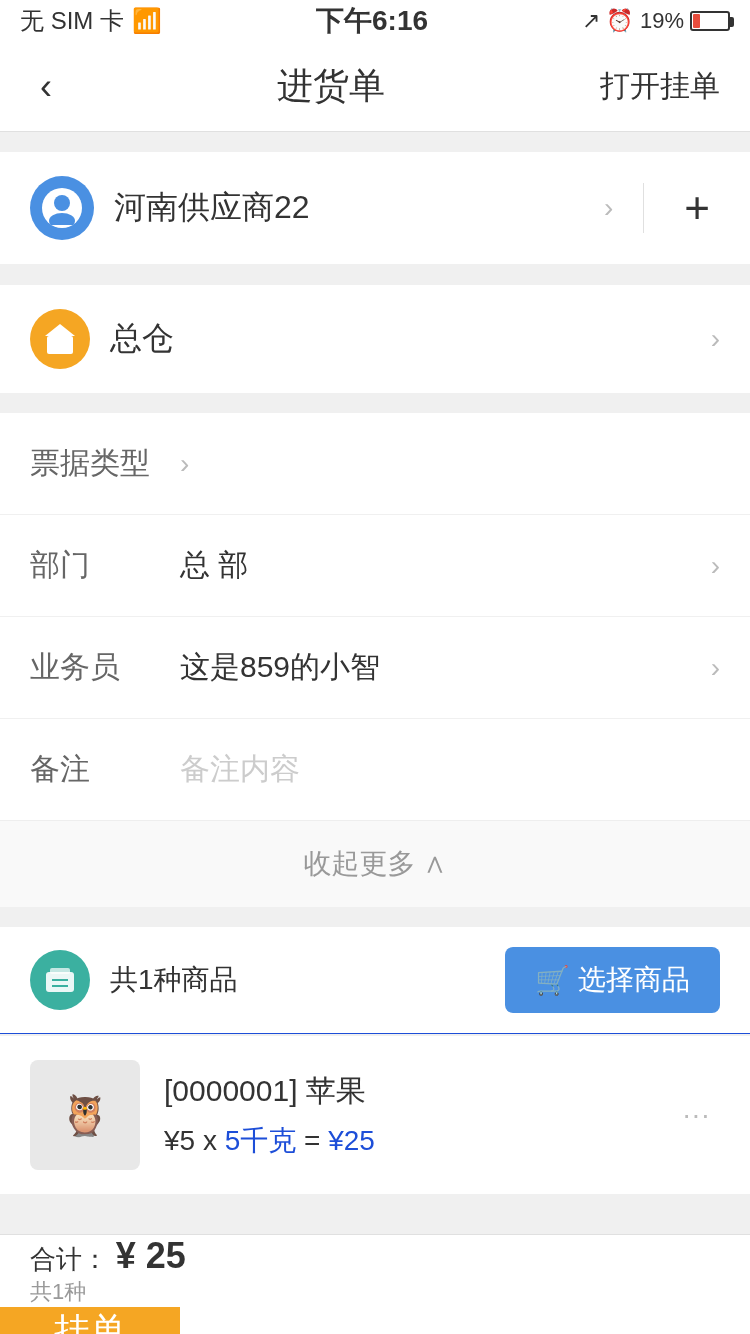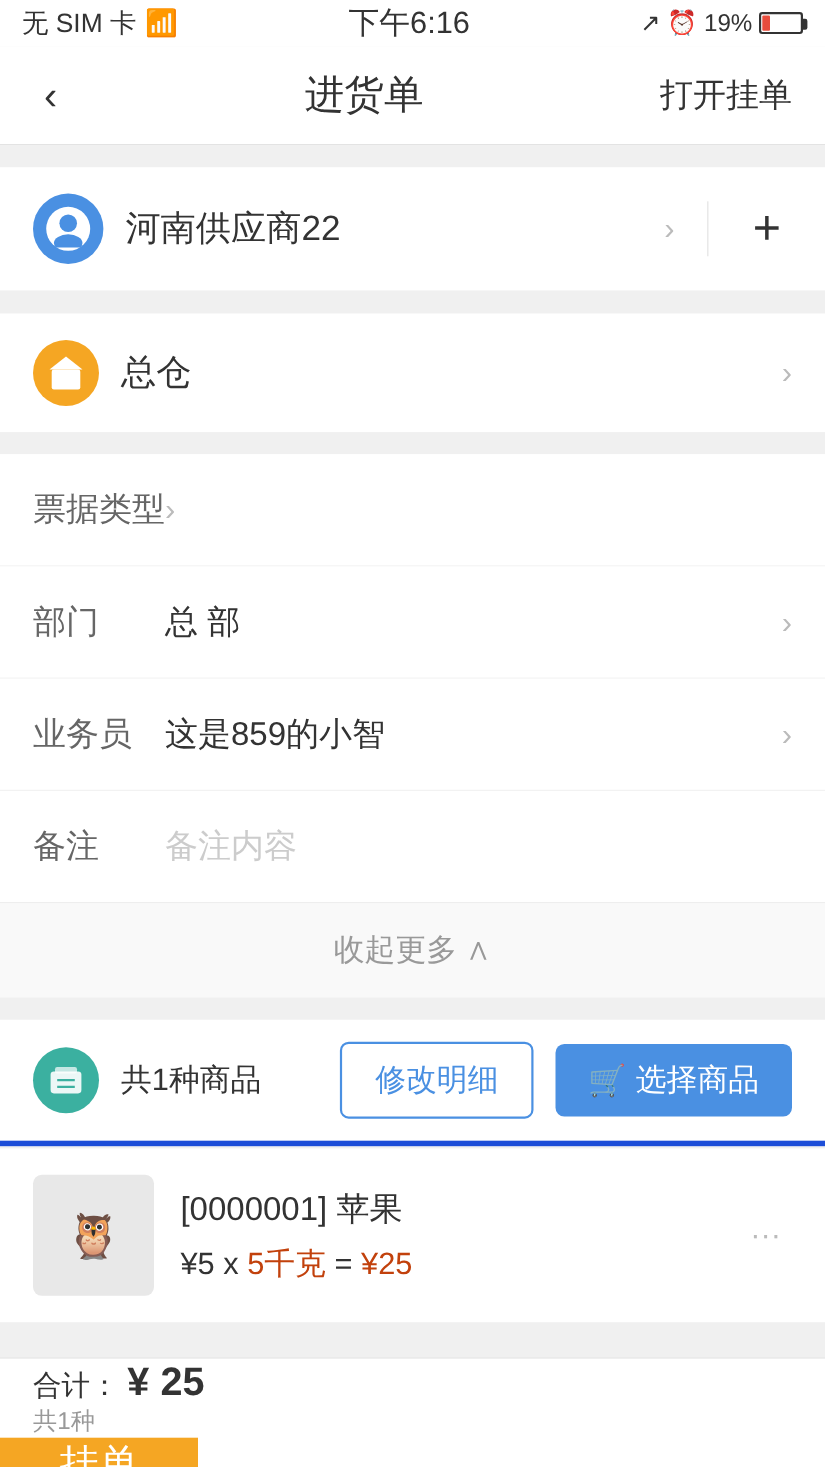--- a/index.html
+++ b/index.html
@@ -18,21 +18,21 @@
       width: 750px;
       height: 42px;
       background: #fff;
       display: flex;
       align-items: center;
       justify-content: space-between;
       padding: 0 20px;
       font-size: 24px;
     }
     .status-left { display: flex; align-items: center; gap: 8px; }
-    .status-center { font-weight: 400; font-size: 28px; }
+    .status-center { font-weight: 700; font-size: 28px; }
     .status-right { display: flex; align-items: center; gap: 6px; font-size: 22px; }
     .battery-icon {
       display: inline-block;
       width: 40px; height: 20px;
       border: 2px solid #333;
       border-radius: 3px;
       position: relative;
     }
     .battery-icon::after {
       content: '';
@@ -172,20 +172,21 @@
       display: flex;
       align-items: center;
       padding: 30px 30px;
       background: #fff;
       border-bottom: 1px solid #f0f0f0;
     }
     .form-label {
       color: #666;
       font-size: 30px;
       min-width: 120px;
+      margin-right: 30px;
     }
     .form-value {
       flex: 1;
       font-size: 30px;
       color: #333;
     }
     .form-placeholder {
       flex: 1;
       font-size: 30px;
       color: #ccc;
@@ -203,21 +204,21 @@
       font-size: 28px;
     }
 
     
     .product-header {
       background: #fff;
       display: flex;
       align-items: center;
       padding: 20px 30px;
       gap: 20px;
-      border-bottom: 5px solid #1d4ed8;
+      border-bottom: 1px solid #1d4ed8;
     }
     .product-count-icon {
       width: 60px; height: 60px;
       border-radius: 50%;
       background: #3bb0a0;
       display: flex; align-items: center; justify-content: center;
       flex-shrink: 0;
     }
     .product-count-text {
       flex: 1;
@@ -272,21 +273,21 @@
     .product-name {
       font-size: 30px;
       color: #333;
       margin-bottom: 10px;
     }
     .product-price {
       font-size: 28px;
       color: #333;
     }
     .price-highlight {
-      color: #c2410c;
+      color: #1d4ed8;
     }
     .product-more {
       color: #bbb;
       font-size: 28px;
       padding: 10px;
       cursor: pointer;
     }
 
     
     .bottom-spacer {
@@ -448,21 +449,20 @@
 <div class="product-header">
   <div class="product-count-icon">
     <svg width="36" height="36" viewBox="0 0 36 36">
       <rect x="4" y="10" width="28" height="20" rx="3" fill="#fff" opacity="0.9"></rect>
       <rect x="8" y="6" width="20" height="6" rx="2" fill="#fff" opacity="0.7"></rect>
       <line x1="10" y1="18" x2="26" y2="18" stroke="#3bb0a0" stroke-width="2"></line>
       <line x1="10" y1="24" x2="26" y2="24" stroke="#3bb0a0" stroke-width="2"></line>
     </svg>
   </div>
   <span class="product-count-text">共1种商品</span>
-  <button class="btn-outline">修改明细</button>
   <button class="btn-filled">
     <span>🛒</span>
     <span>选择商品</span>
   </button>
 </div>
 
 <div class="product-item">
   <div class="product-thumb">
     <span class="product-thumb-logo">🦉</span>
   </div>

